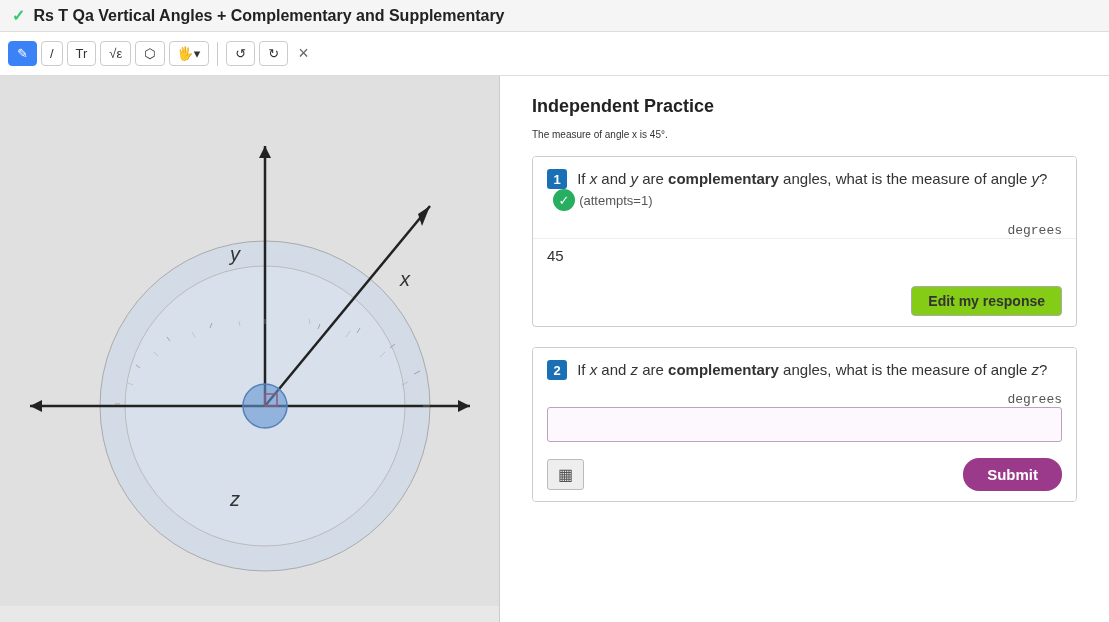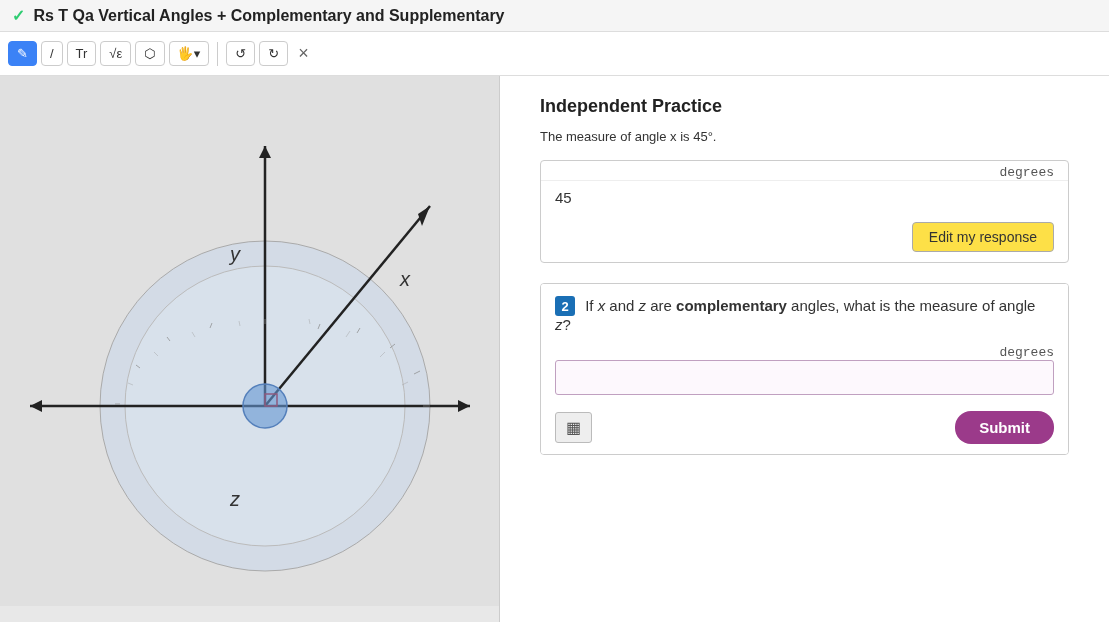--- a/index.html
+++ b/index.html
@@ -91,33 +91,33 @@
     .diagram-canvas {
       width: 100%;
       height: 100%;
       position: relative;
     }
 
     
     .right-panel {
       flex: 1;
       background: #fff;
-      padding: 20px 40px;
+      padding: 20px 32px;
       overflow-y: auto;
     }
 
     .section-title {
       font-size: 18px;
       font-weight: bold;
       color: #222;
       margin-bottom: 12px;
     }
 
     .intro-text {
-      font-size: 13px;
+      font-size: 10px;
       color: #333;
       margin-bottom: 16px;
     }
 
     .question-block {
       margin-bottom: 20px;
       border: 1.5px solid #ccc;
       border-radius: 4px;
       overflow: hidden;
     }
@@ -169,29 +169,30 @@
       border-top: 1px solid #eee;
     }
 
     .answer-value {
       flex: 1;
       font-size: 15px;
       color: #333;
     }
 
     .edit-btn {
-      background: #fde047;
+      background: #84cc16;
       border: 1px solid #aaa;
       border-radius: 4px;
       padding: 6px 16px;
       font-size: 14px;
       cursor: pointer;
       color: #333;
-      margin: 8px 14px 10px auto;
+      margin: 14px 14px 10px auto;
       display: block;
+      font-weight: bold;
     }
 
     .input-area {
       padding: 0 14px 8px;
       background: #fff;
     }
 
     .answer-input {
       width: 100%;
       border: 1.5px solid #c0a0c0;
@@ -319,20 +320,26 @@
         </g>
       </svg>
     </div>
   </div>
 
   <div class="right-panel">
     <h2 class="section-title">Independent Practice</h2>
     <p class="intro-text">The measure of angle x is 45°.</p>
 
     <div class="question-block">
+      <div class="question-header">
+        <span class="question-num">1</span>
+        <span>If <em>x</em> and <em>y</em> are <strong>complementary</strong> angles, what is the measure of angle <em>y</em>?</span>
+        <span class="check-badge">✓</span>
+        <span class="attempts-text">(attempts=1)</span>
+      </div>
       <div class="degrees-right">degrees</div>
       <div class="answer-row">
         <span class="answer-value">45</span>
       </div>
       <button class="edit-btn">Edit my response</button>
     </div>
 
     <div class="question-block">
       <div class="question-header">
         <span class="question-num">2</span>

